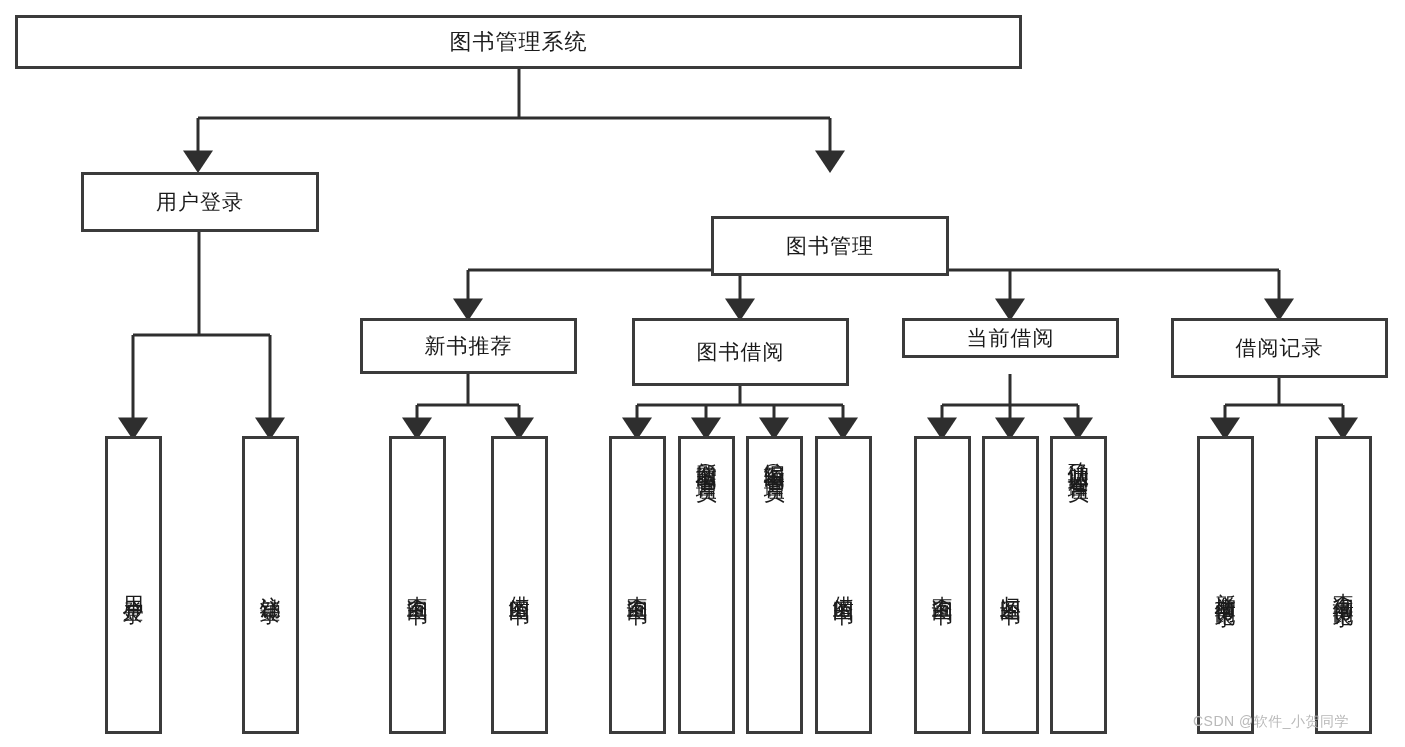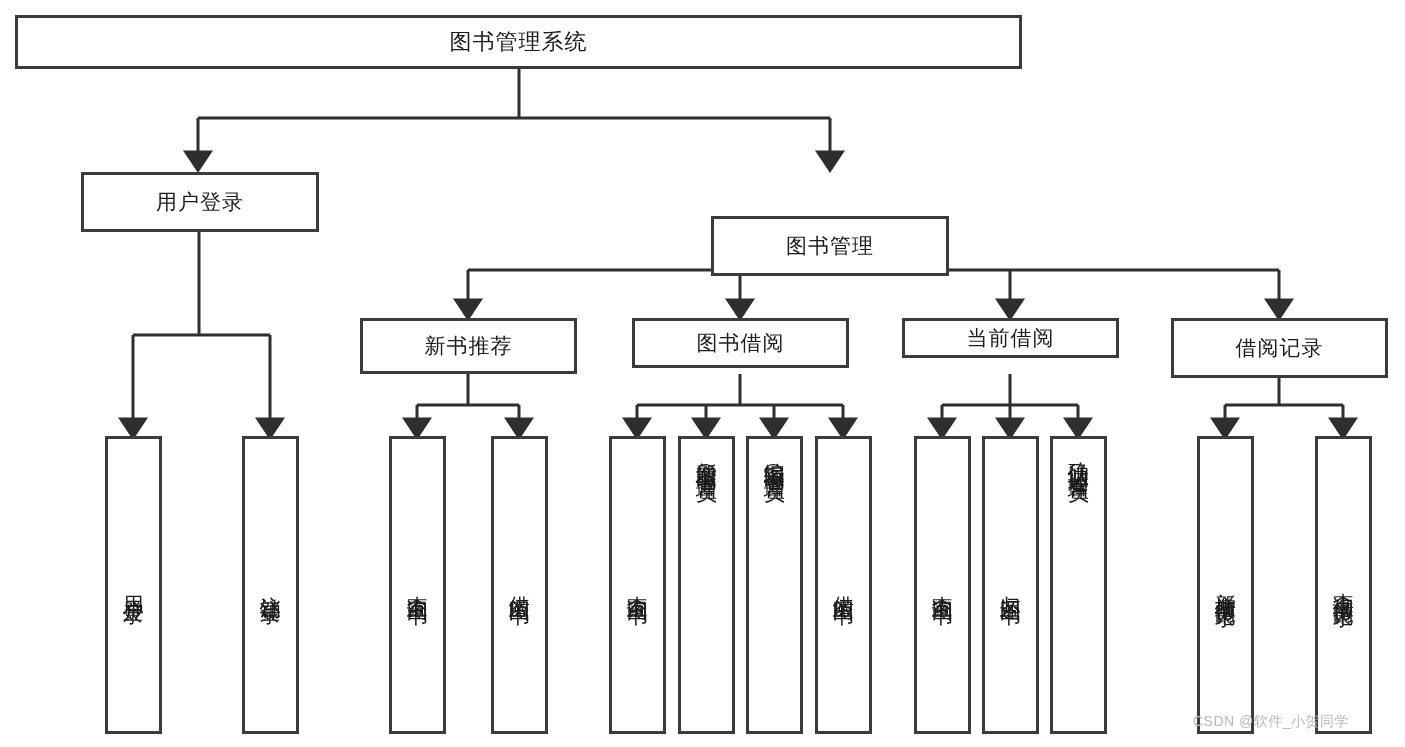--- a/index.html
+++ b/index.html
@@ -146,21 +146,21 @@
   <div class="node level2" style="left:81px; top:172px; width:238px; height:60px;">
     <span class="label">用户登录</span>
   </div>
   <div class="node level2" style="left:711px; top:172px; width:238px; height:60px;margin-top:44px;">
     <span class="label">图书管理</span>
   </div>
 
   <div class="node level2" style="left:360px; top:318px; width:217px; height:56px;">
     <span class="label">新书推荐</span>
   </div>
-  <div class="node level2" style="left:632px; top:318px; width:217px; height:50px;">
+  <div class="node level2" style="left:632px; top:318px; width:217px; height:68px;">
     <span class="label">图书借阅</span>
   </div>
   <div class="node level2" style="left:902px; top:318px; width:217px; height:40px;">
     <span class="label">当前借阅</span>
   </div>
   <div class="node level2" style="left:1171px; top:318px; width:217px; height:60px;">
     <span class="label">借阅记录</span>
   </div>
 
   <div class="node leaf" style="left:105px; top:436px; width:57px; height:298px;">

